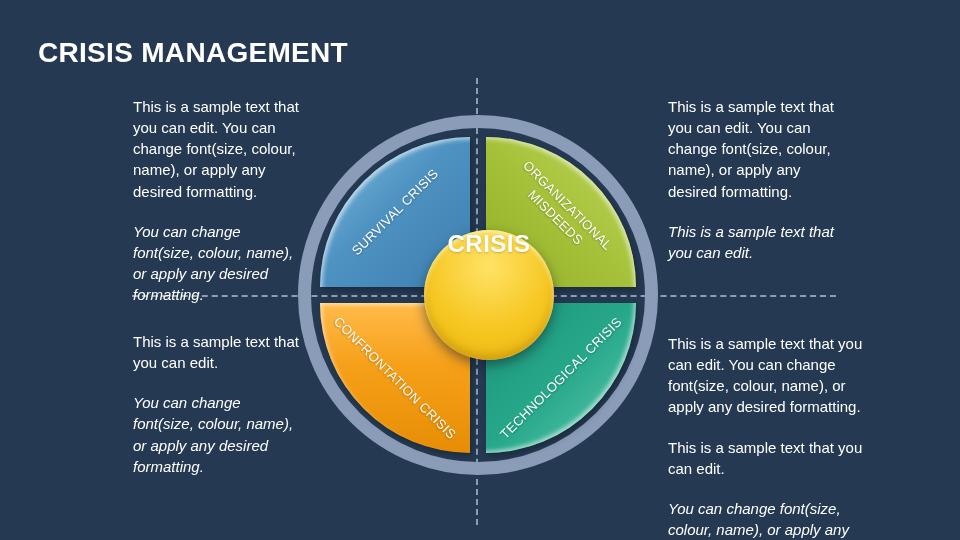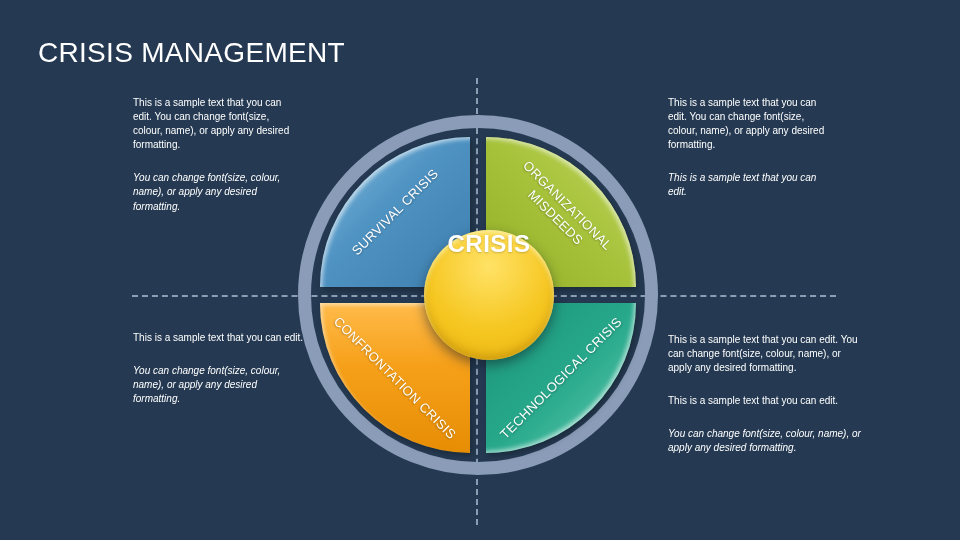--- a/index.html
+++ b/index.html
@@ -5,21 +5,21 @@
   html,body{margin:0;padding:0;}
   body{
     width:960px;height:540px;
     background:#253a52;
     font-family:"Liberation Sans",sans-serif;
     position:relative;overflow:hidden;
     -webkit-font-smoothing:antialiased;
   }
   .slide-title{
     position:absolute;left:38px;top:18px;
-    color:#ffffff;font-size:28px;font-weight:400;letter-spacing:.3px;
+    color:#ffffff;font-size:28px;font-weight:700;letter-spacing:.3px;
   }
   
   .dash-h{
     position:absolute;left:132px;top:295px;width:704px;height:0;
     border-top:2px dashed #9fb0c2;opacity:.85;
   }
   .dash-v{
     position:absolute;left:476px;top:78px;height:447px;width:0;
     border-left:2px dashed #9fb0c2;opacity:.85;
   }
@@ -71,21 +71,21 @@
     background:radial-gradient(circle at 50% 28%,#ffe266 0%,#f6c722 55%,#e9b30d 100%);
     box-shadow:0 5px 12px rgba(15,25,40,.5), inset 0 3px 5px rgba(255,255,200,.7), inset 0 -5px 9px rgba(150,100,0,.35);
     display:flex;align-items:flex-start;justify-content:center;
   }
   .center-label{
     color:#ffffff;font-size:24px;font-weight:700;letter-spacing:.5px;
     text-shadow:0 1px 2px rgba(0,0,0,.2);
   }
   
   .tb{
-    position:absolute;color:#ffffff;font-size:10px;line-height:1.41;
+    position:absolute;color:#ffffff;font-size:15px;line-height:1.41;
   }
   .tb p{margin:0 0 19px 0;}
   .tb p:last-child{margin-bottom:0;font-style:italic;}
   .tb-tl{left:133px;top:96px;width:168px;}
   .tb-tr{left:668px;top:96px;width:168px;}
   .tb-bl{left:133px;top:331px;width:172px;}
   .tb-br{left:668px;top:333px;width:198px;}
 </style>
 </head>
 <body>

